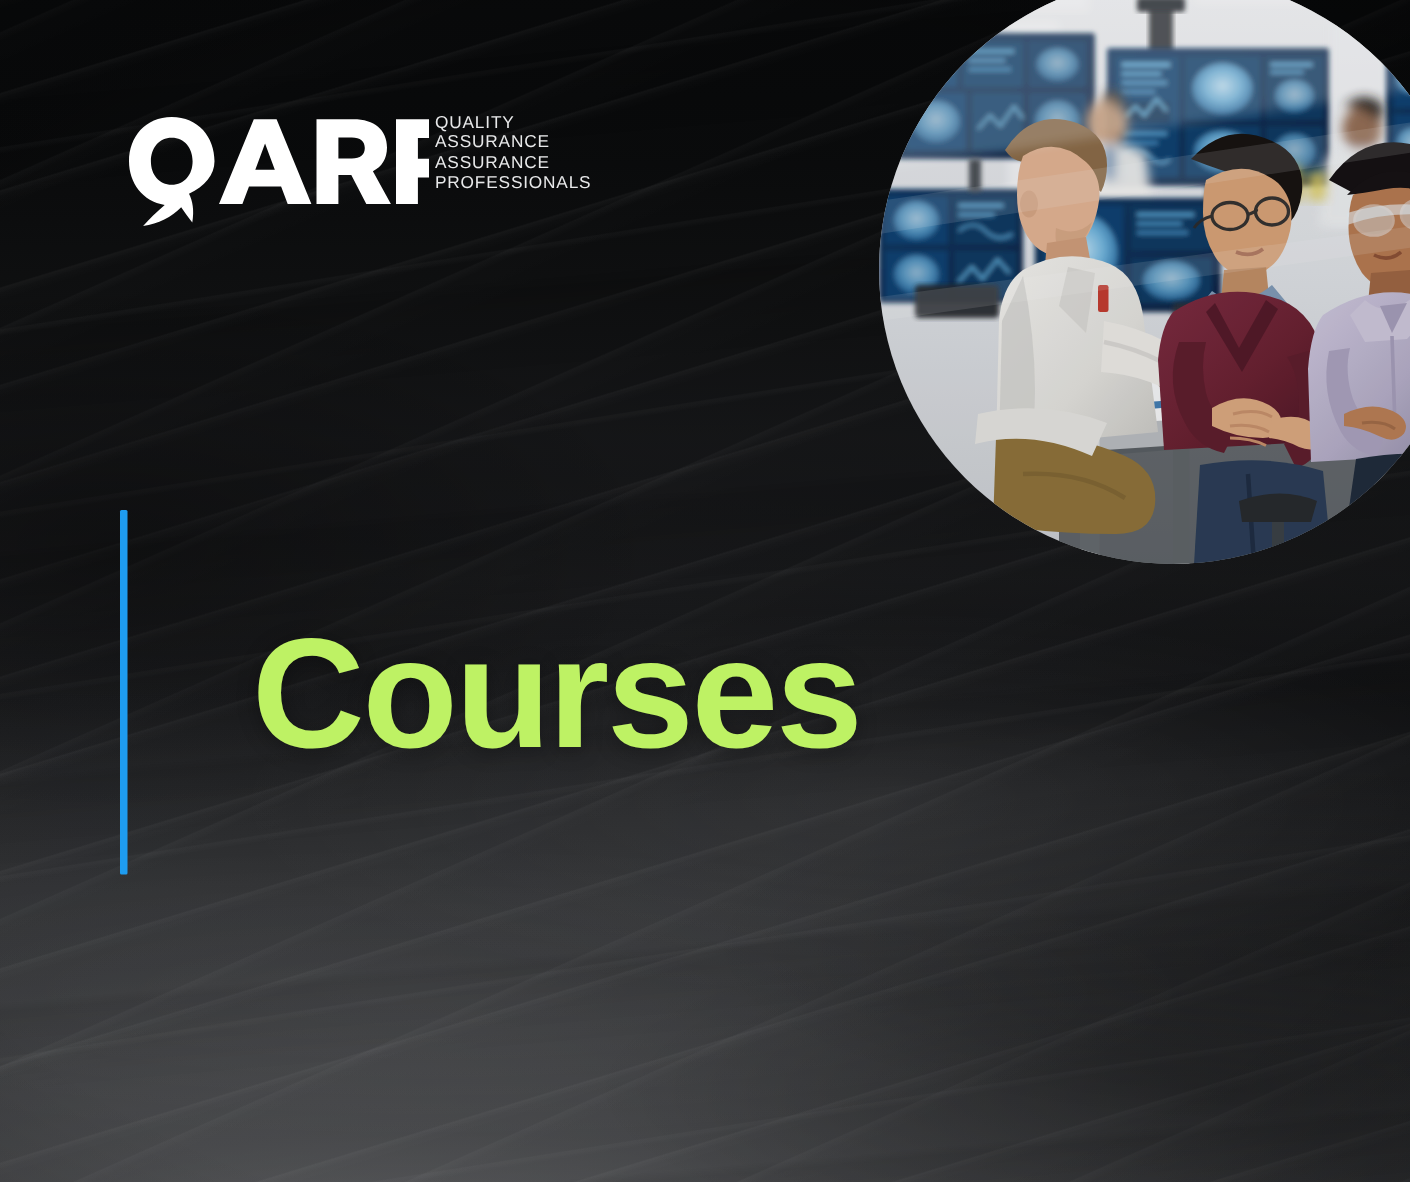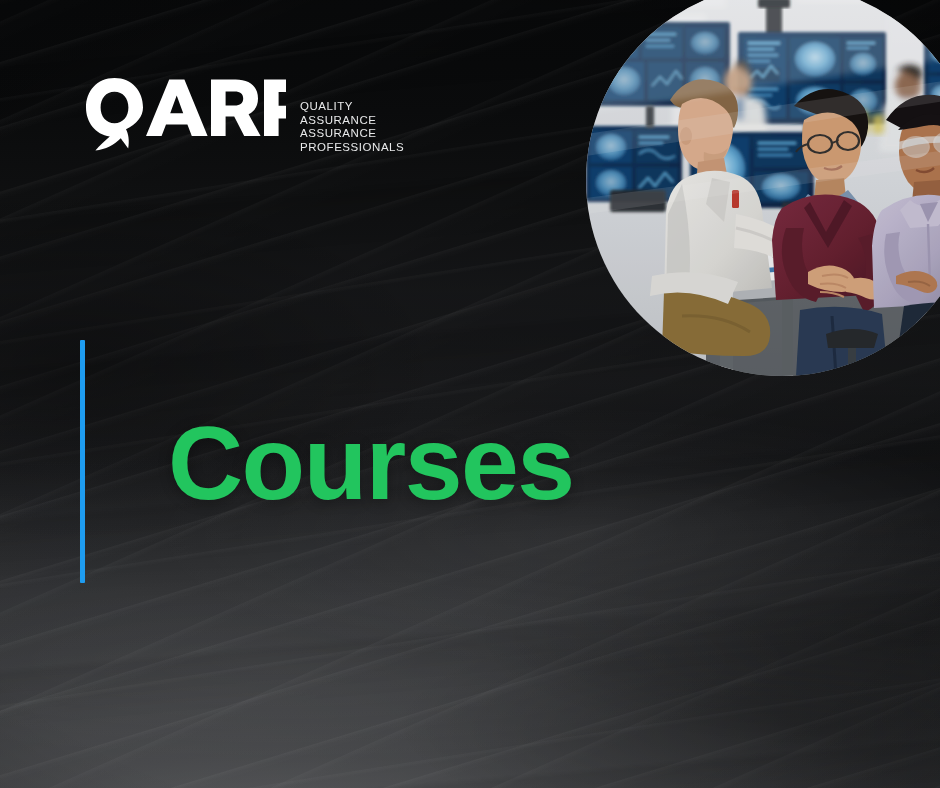--- a/index.html
+++ b/index.html
@@ -105,22 +105,21 @@
     inset: 0;
     background: radial-gradient(110% 95% at 45% 55%, rgba(0,0,0,0) 52%, rgba(0,0,0,0.38) 100%);
   }
 
   
   .logo {
     position: absolute;
     left: 80px;
     top: 72px;
     display: flex;
-    align-items: flex-end;
-    gap: 10px;
+    align-items: flex-start;
   }
   .logo-mark { display: block; }
   .logo-tagline {
     display: flex;
     flex-direction: column;
     justify-content: center;
     margin-top: 4px;
     margin-left: 4px;
   }
   .logo-tagline span {
@@ -152,21 +151,21 @@
     width: 5px;
     height: 243px;
     background: #1e9cf0;
     border-radius: 1px;
   }
   .page-title {
     position: absolute;
     left: 168px;
     top: 409px;
     margin: 0;
-    color: #22c55e;
+    color: #bef264;
     font-size: 104px;
     font-weight: 700;
     letter-spacing: -1.5px;
     line-height: 1.04;
     text-shadow: 0 2px 14px rgba(0,0,0,0.32);
   }
 </style>
 </head>
 <body>
 

